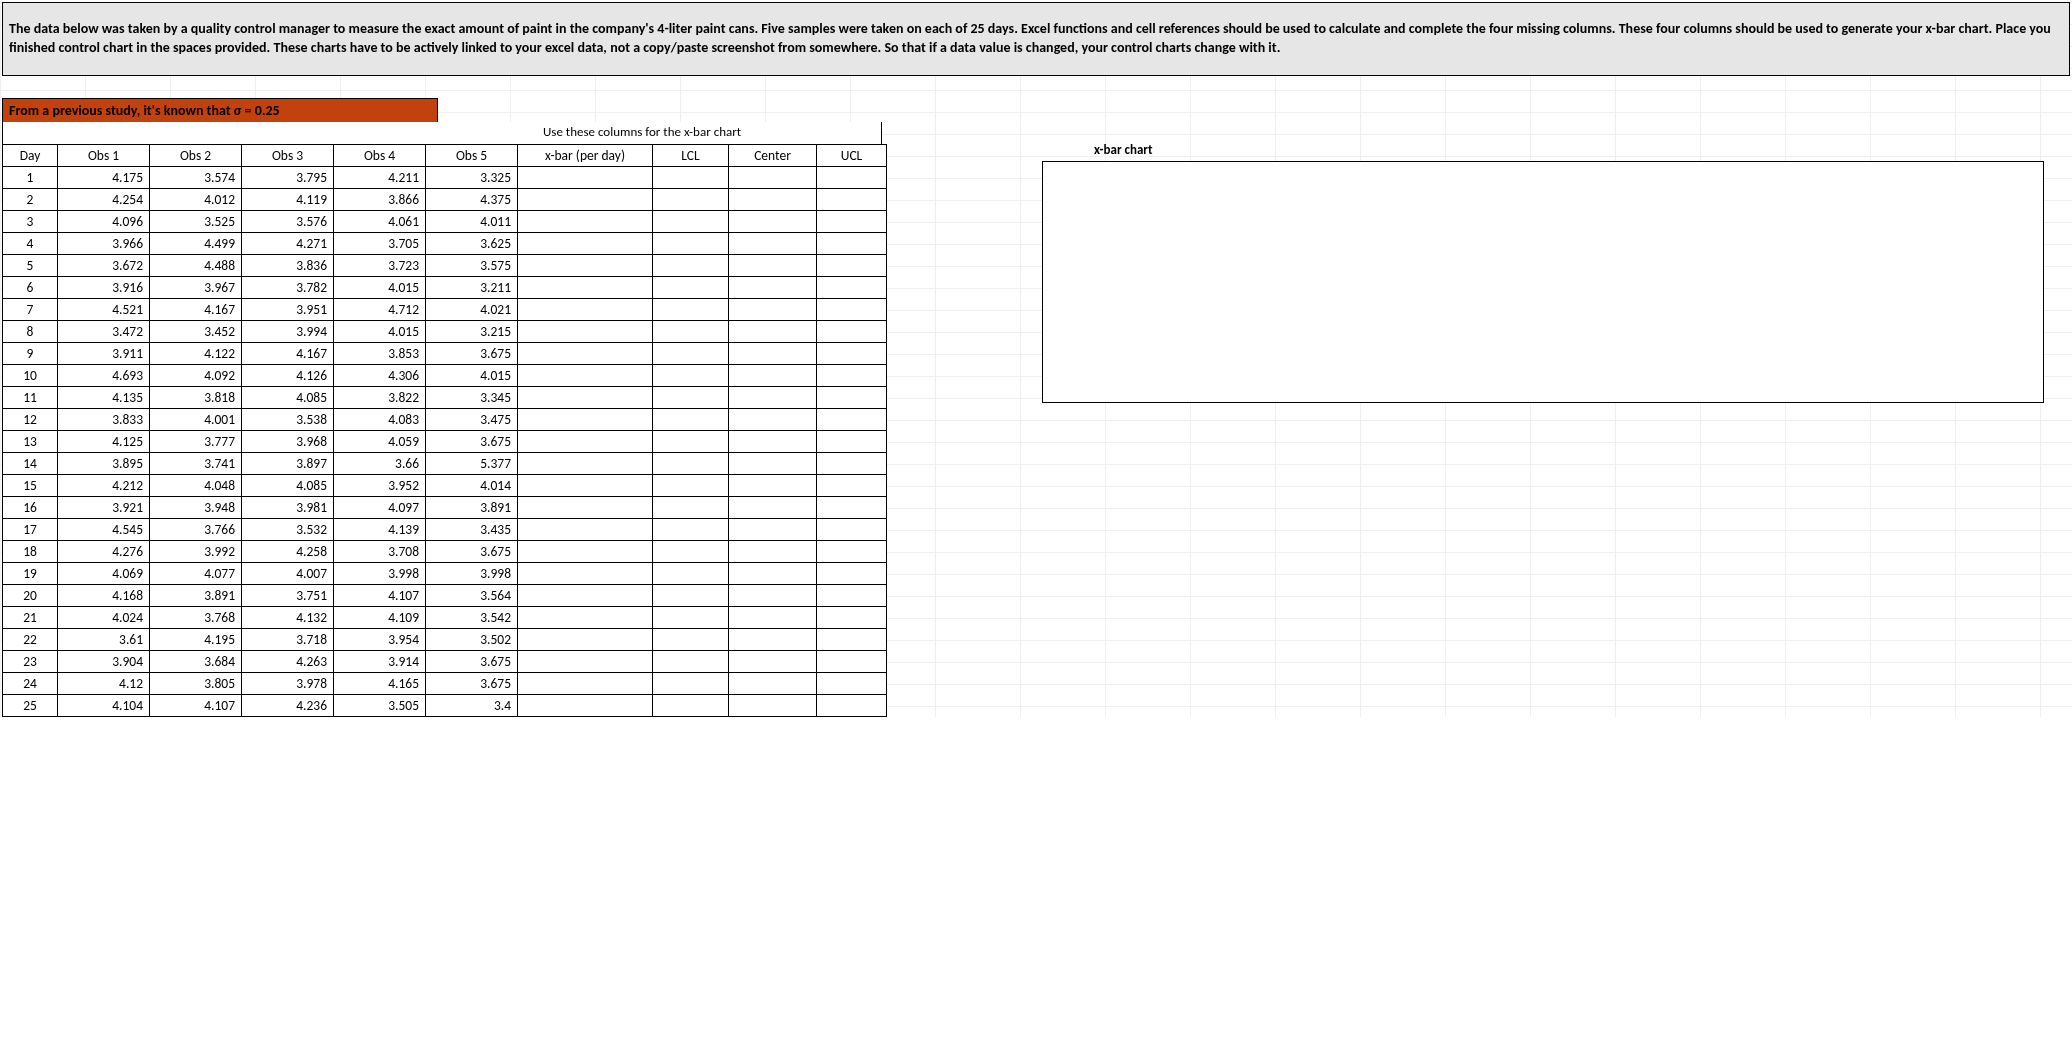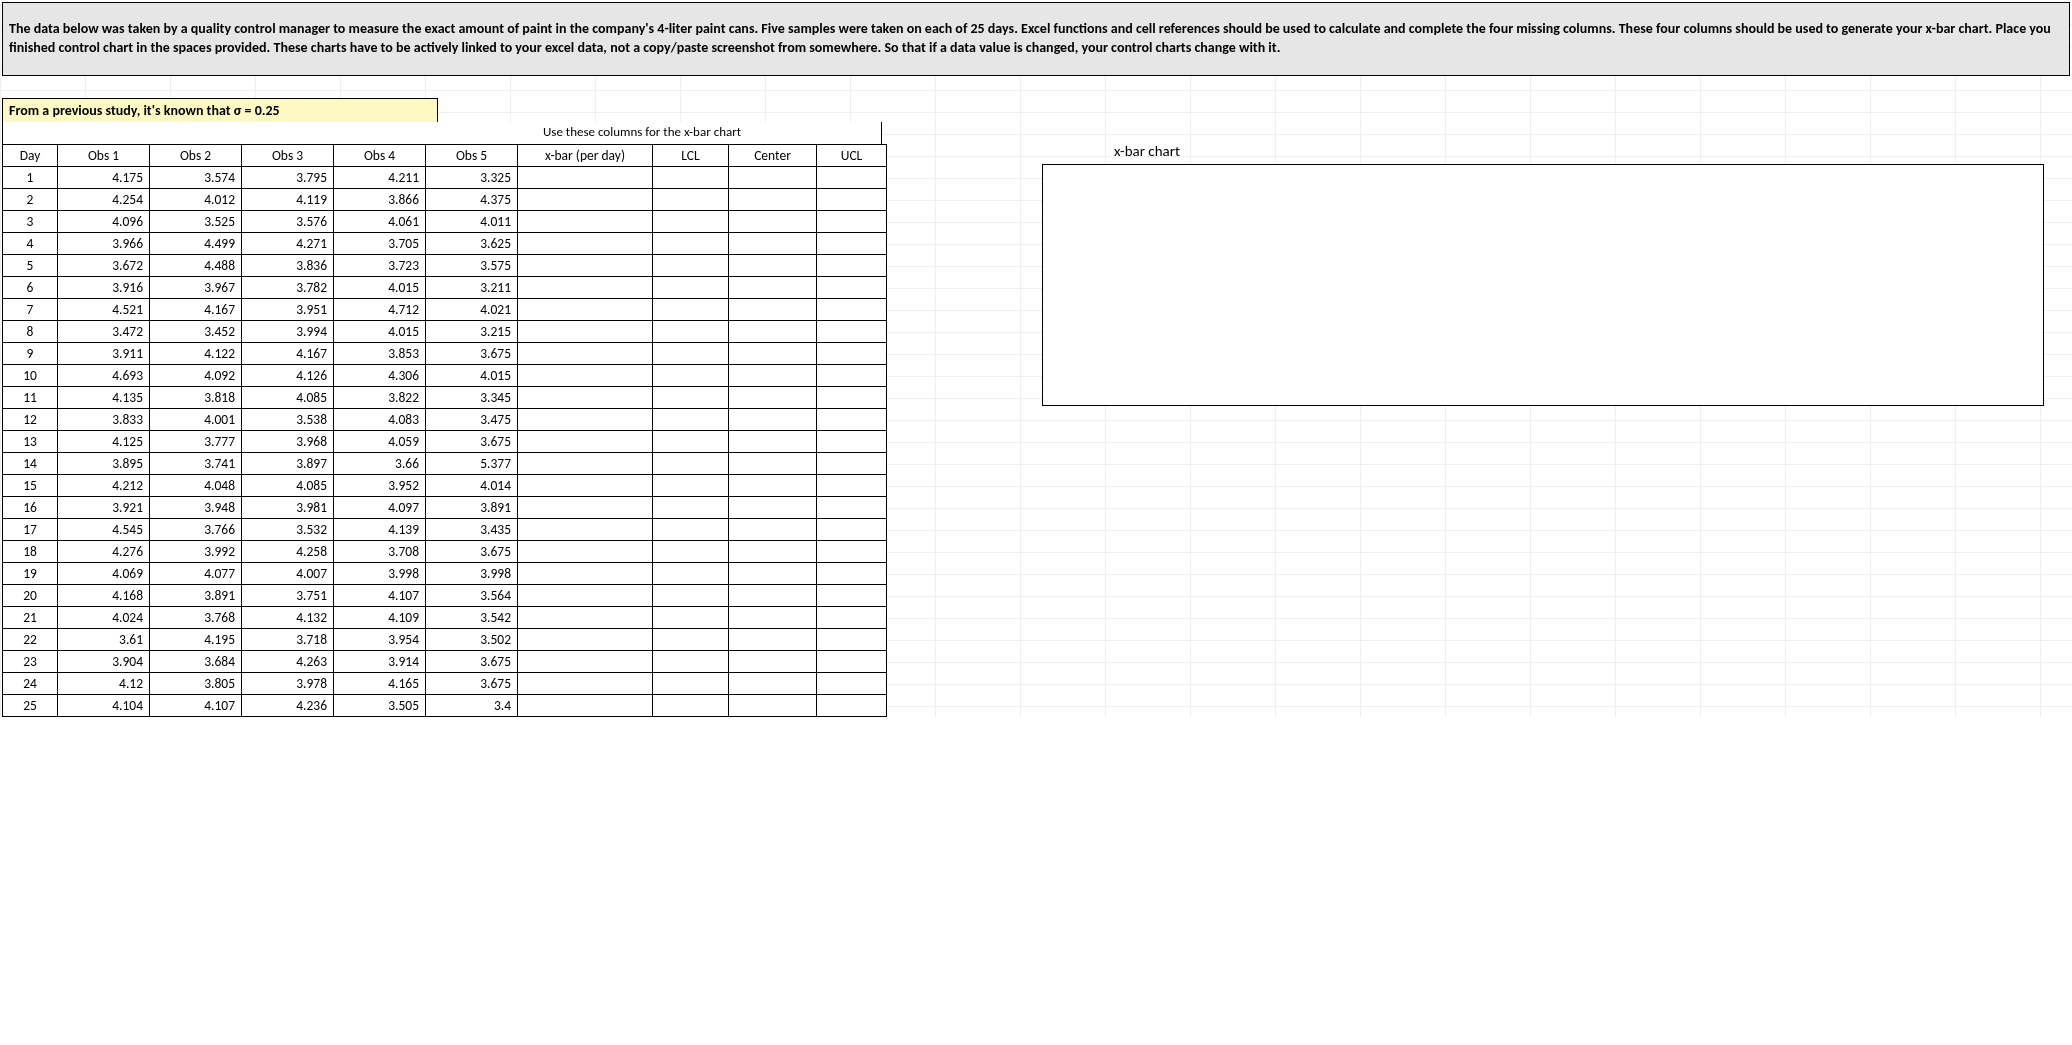--- a/index.html
+++ b/index.html
@@ -7,37 +7,37 @@
   
   .gridbg{position:absolute;inset:0;pointer-events:none;
     background-image:linear-gradient(to right,#e5e5e5 1px,transparent 1px),linear-gradient(to bottom,#e5e5e5 1px,transparent 1px);
     background-size:85px 22px;
     opacity:.6;}
   .content{position:relative;z-index:1;}
   .instructions{margin:2px 2px 0 2px;background:#e6e6e6;border:1.5px solid #000;padding:17px 6px;font-weight:700;font-size:14px;line-height:1.35;}
   .gap{height:22px;}
   .below-wrap{display:flex;align-items:flex-start;}
   .left-block{width:880px;margin-left:2px;}
-  .sigma-row{border:1px solid #000;border-bottom:0;padding:3px 6px;font-weight:700;background:#fef9c3;width:436px;box-sizing:border-box;}
+  .sigma-row{border:1px solid #000;border-bottom:0;padding:3px 6px;font-weight:700;background:#c2410c;width:436px;box-sizing:border-box;}
   .blank-row{height:22px;border-left:1px solid #000;border-right:1px solid #000;width:100%;box-sizing:border-box;position:relative;background:#fff;padding-left:14px;}
   .use-cols{position:absolute;left:540px;top:2px;font-size:13px;}
   table.data{border-collapse:collapse;width:100%;table-layout:fixed;background:#fff;}
   table.data th,table.data td{border:1px solid #000;height:22px;padding:0 6px;box-sizing:border-box;white-space:nowrap;overflow:hidden;}
   table.data th{font-weight:400;text-align:center;font-size:13.5px;}
   table.data td{text-align:right;font-size:13.5px;}
   table.data td.day{text-align:center;}
   table.data td.empty{background:#fff;}
   .col-day{width:55px;}
   .col-obs{width:92px;}
   .col-xbar{width:135px;}
   .col-lcl{width:76px;}
   .col-ctr{width:88px;}
   .col-ucl{width:70px;}
   .right-block{flex:1;margin-left:140px;padding-top:44px;}
-  .chart-title{font-size:15px;margin:0 0 4px 92px;}
+  .chart-title{font-size:13px;margin:0 0 4px 72px;font-weight:bold;}
   .chart-box{margin-left:20px;width:1000px;height:240px;border:1.5px solid #000;background:#fff;}
 </style>
 </head>
 <body>
 
 <div class="sheet">
   <div class="gridbg"></div>
   <div class="content">
 
     <div class="instructions">

